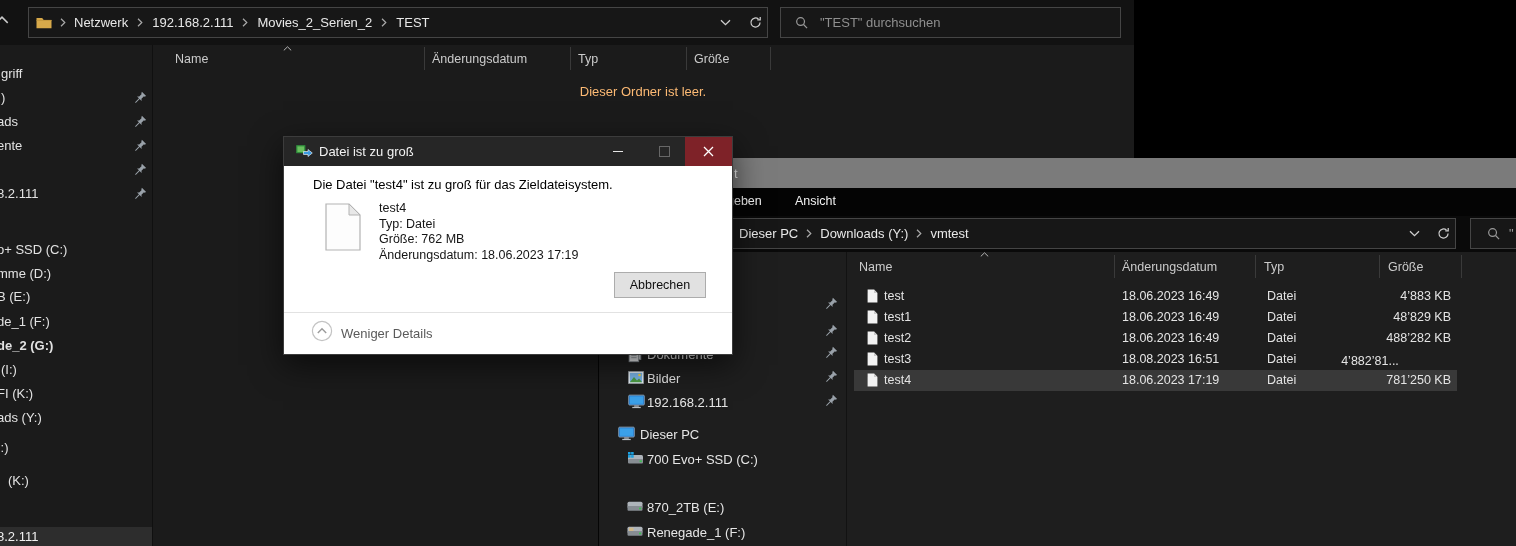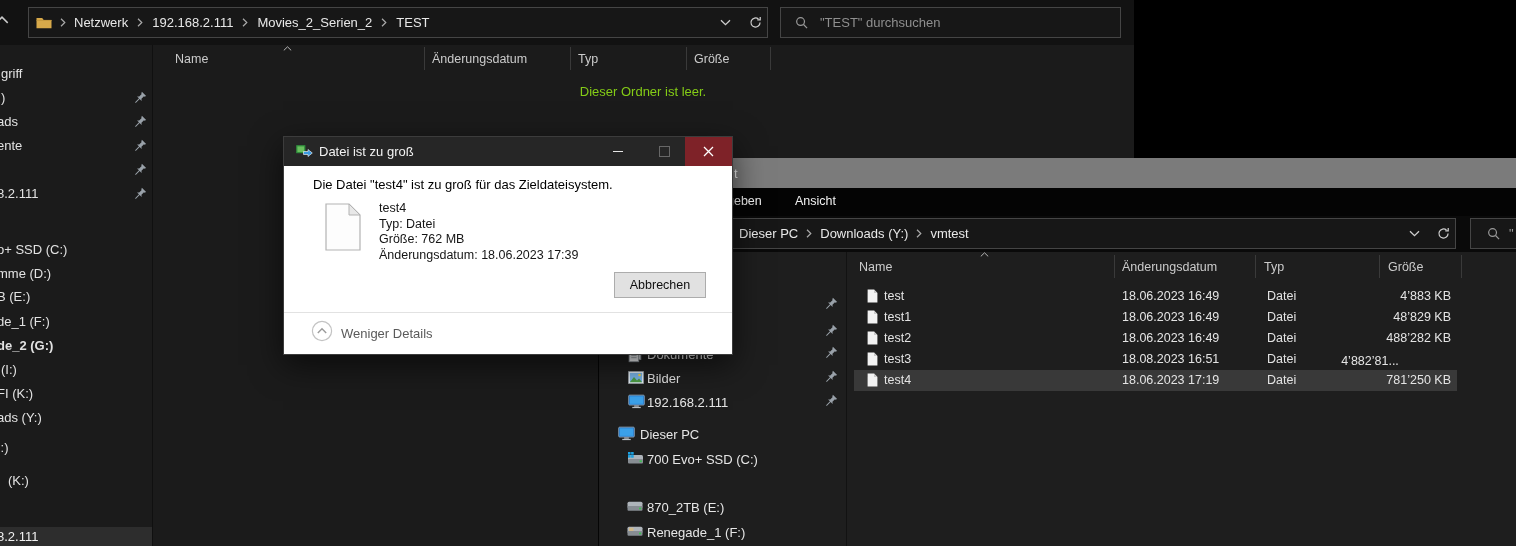--- a/index.html
+++ b/index.html
@@ -14,21 +14,21 @@
   .box{background:#171717;border:1px solid #454545;box-sizing:border-box;}
   .w1-address{left:28px;top:7px;width:740px;height:31px;display:flex;align-items:center;padding-left:7px;gap:8px;}
   .crumb{font-size:13px;color:#e8e8e8;white-space:nowrap;}
   .crumbs{display:flex;align-items:center;gap:9px;}
   .iconbtn{display:flex;align-items:center;justify-content:center;width:26px;height:27px;}
   .w1-search{left:780px;top:7px;width:341px;height:31px;display:flex;align-items:center;padding-left:14px;gap:10px;}
   .searchinput{background:transparent;border:none;outline:none;font-family:inherit;font-size:13px;color:#dcdcdc;width:250px;}
   .searchinput::placeholder{color:#8f8f8f;opacity:1;}
   .hdr{font-size:12.5px;color:#cbcbcb;white-space:nowrap;}
   .sep{width:1px;background:#3a3a3a;}
-  .emptymsg{left:152px;top:84px;width:982px;text-align:center;font-size:13px;color:#84cc16;}
+  .emptymsg{left:152px;top:84px;width:982px;text-align:center;font-size:13px;color:#fdba74;}
   .sideitem{left:0;width:152px;height:20px;overflow:hidden;text-align:center;}
   .sideitem .lbl{position:absolute;left:1px;top:2px;font-size:13px;color:#e2e2e2;white-space:nowrap;}
   .sideitem.clip .lbl{left:-3px;}
   .sideitem.ind .lbl{left:8px;}
   .selrow{left:0;top:527px;width:152px;height:19px;background:#2d2d2d;overflow:hidden;}
   .selrow .lbl{position:absolute;left:-3px;top:2px;font-size:13px;color:#f0f0f0;white-space:nowrap;}
   .pin{left:134px;width:13px;height:13px;}
 
   
   .win2{left:598px;top:158px;width:918px;height:388px;background:#1e1e1e;z-index:2;border-left:1px solid #050505;box-sizing:border-box;}
@@ -493,21 +493,21 @@
       <svg width="36" height="48" viewBox="0 0 36 48">
           <path d="M1 1 H24 L35 12 V47 H1 Z" fill="#fdfdfd" stroke="#b3b3b3" stroke-width="1.2"></path>
           <path d="M24 1 V12 H35 Z" fill="#e8e8e8" stroke="#b3b3b3" stroke-width="1"></path>
         </svg>
     </span>
 
     <div class="abs dlg-info">
       <div>test4</div>
       <div>Typ: Datei</div>
       <div>Größe: 762 MB</div>
-      <div>Änderungsdatum: 18.06.2023 17:39</div>
+      <div>Änderungsdatum: 18.06.2023 17:19</div>
     </div>
 
     <button class="abs dlg-btn">Abbrechen</button>
 
     <div class="abs dlg-div"></div>
 
     <span class="abs" style="left:27px;top:183px;">
       <svg width="22" height="22" viewBox="0 0 22 22">
           <circle cx="11" cy="11" r="9.6" fill="#ffffff" stroke="#c3c3c3" stroke-width="1.2"></circle>
           <path d="M6.8 13 L11 8.8 L15.2 13" stroke="#9b9b9b" stroke-width="1.4" fill="none"></path>

